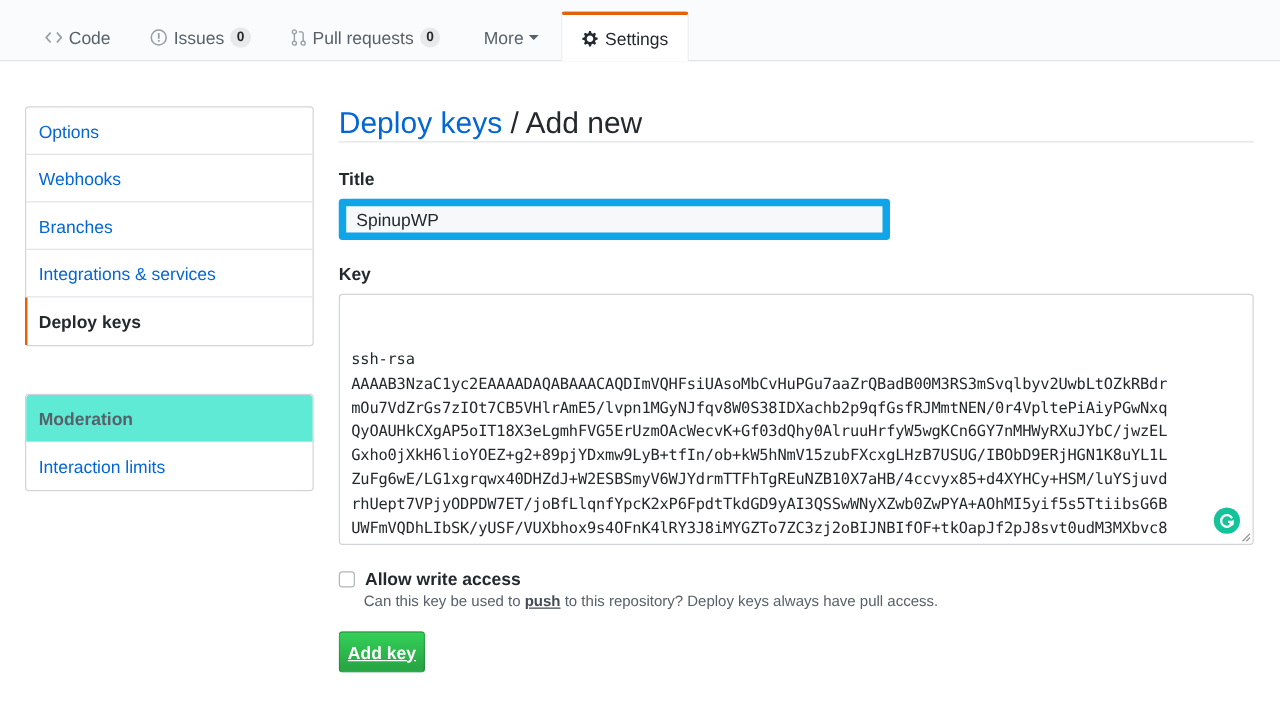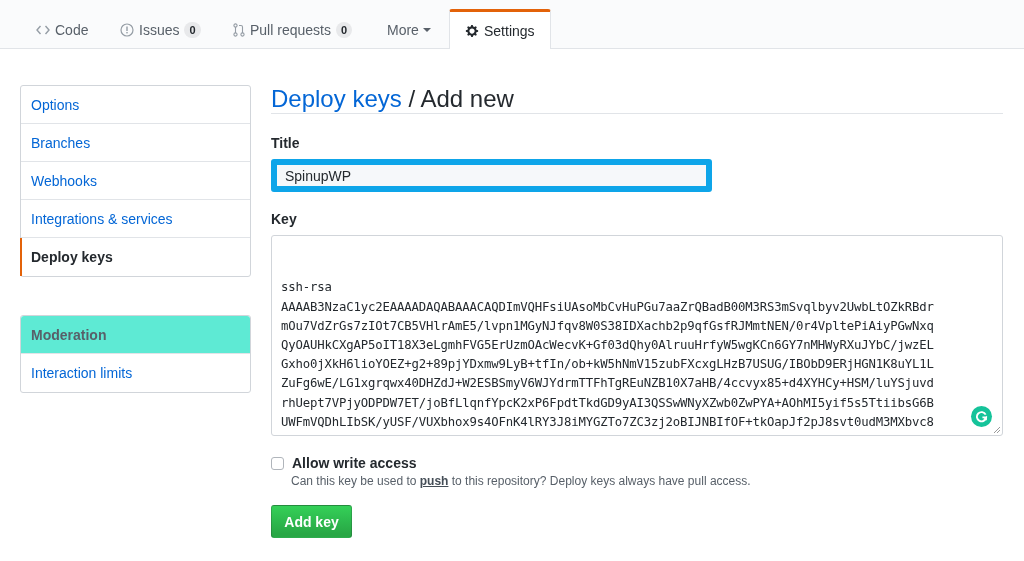--- a/index.html
+++ b/index.html
@@ -33,21 +33,21 @@
     .key-area { position: absolute; left: 0; top: 175px; width: 732px; height: 201px; border: 1px solid #d1d5da; border-radius: 3px; background: #fff; padding: 4px 9px; font-family: "DejaVu Sans Mono", "Liberation Mono", monospace; font-size: 12.3px; line-height: 19.2px; color: #24292e; overflow: hidden; white-space: pre; letter-spacing: -0.15px; }
     .grammarly { position: absolute; right: 10px; bottom: 8px; width: 21px; height: 21px; border-radius: 50%; background: #15c39a; color: #fff; font-size: 13px; font-weight: 700; display: flex; align-items: center; justify-content: center; font-family: "Liberation Sans", sans-serif; }
     .resize { position: absolute; right: 1px; bottom: 1px; width: 8px; height: 8px; }
 
     .check-row { position: absolute; left: 0; top: 395px; display: flex; align-items: center; }
     .checkbox { width: 13px; height: 13px; border: 1px solid #b0b5bb; border-radius: 3px; background: #fff; margin-right: 8px; }
     .check-label { font-size: 14px; font-weight: 600; color: #24292e; }
     .note { position: absolute; left: 20px; top: 414px; font-size: 12px; color: #586069; white-space: nowrap; }
     .note b { color: #444d56; font-weight: 600; text-decoration: underline; }
 
-    .btn { position: absolute; left: 0; top: 445px; width: 81px; height: 33px; background: linear-gradient(#34d058, #28a745 90%); border: 1px solid rgba(27,31,35,.2); border-radius: 3px; color: #fff; font-weight: 600; font-size: 14px; display: flex; align-items: center; justify-content: center; cursor: pointer; font-family: "Liberation Sans", "DejaVu Sans", sans-serif; }
+    .btn { position: absolute; left: 0; top: 445px; width: 69px; height: 33px; background: linear-gradient(#34d058, #28a745 90%); border: 1px solid rgba(27,31,35,.2); border-radius: 3px; color: #fff; font-weight: 600; font-size: 14px; display: flex; align-items: center; justify-content: center; cursor: pointer; font-family: "Liberation Sans", "DejaVu Sans", sans-serif; text-decoration: underline; }
   </style>
 </head>
 <body>
 
 <div class="tabbar">
   <div class="tab" style="left:36px;">
     <span class="ic">
       <svg width="14" height="10" viewBox="0 0 14 10">
           <path d="M4.5 1 L1 5 L4.5 9 M9.5 1 L13 5 L9.5 9" fill="none" stroke="#959da5" stroke-width="1.4"></path>
         </svg>
@@ -86,22 +86,22 @@
       <svg width="14" height="14" viewBox="0 0 16 16">
           <path fill="#24292e" d="M14 8.77v-1.6l-1.94-.64-.45-1.09.88-1.84-1.13-1.13-1.81.91-1.09-.45-.69-1.92h-1.6l-.63 1.94-1.11.45-1.84-.88-1.13 1.13.91 1.81-.45 1.09L0 7.23v1.59l1.94.64.45 1.09-.88 1.84 1.13 1.13 1.81-.91 1.09.45.69 1.92h1.59l.63-1.94 1.11-.45 1.84.88 1.13-1.13-.92-1.81.47-1.09L14 8.75v.02zM7 11c-1.66 0-3-1.34-3-3s1.34-3 3-3 3 1.34 3 3-1.34 3-3 3z" transform="translate(1,0)"></path>
         </svg>
     </span>
     <span>Settings</span>
   </div>
 </div>
 
 <nav class="menu" style="top:72px;margin-top:13px;">
   <a class="menu-item">Options</a>
+  <a class="menu-item">Webhooks</a>
   <a class="menu-item">Branches</a>
-  <a class="menu-item">Webhooks</a>
   <a class="menu-item">Integrations &amp; services</a>
   <a class="menu-item selected">Deploy keys</a>
 </nav>
 
 <nav class="menu" style="top:315px;">
   <div class="menu-heading">Moderation</div>
   <a class="menu-item">Interaction limits</a>
 </nav>
 
 <div class="main">

